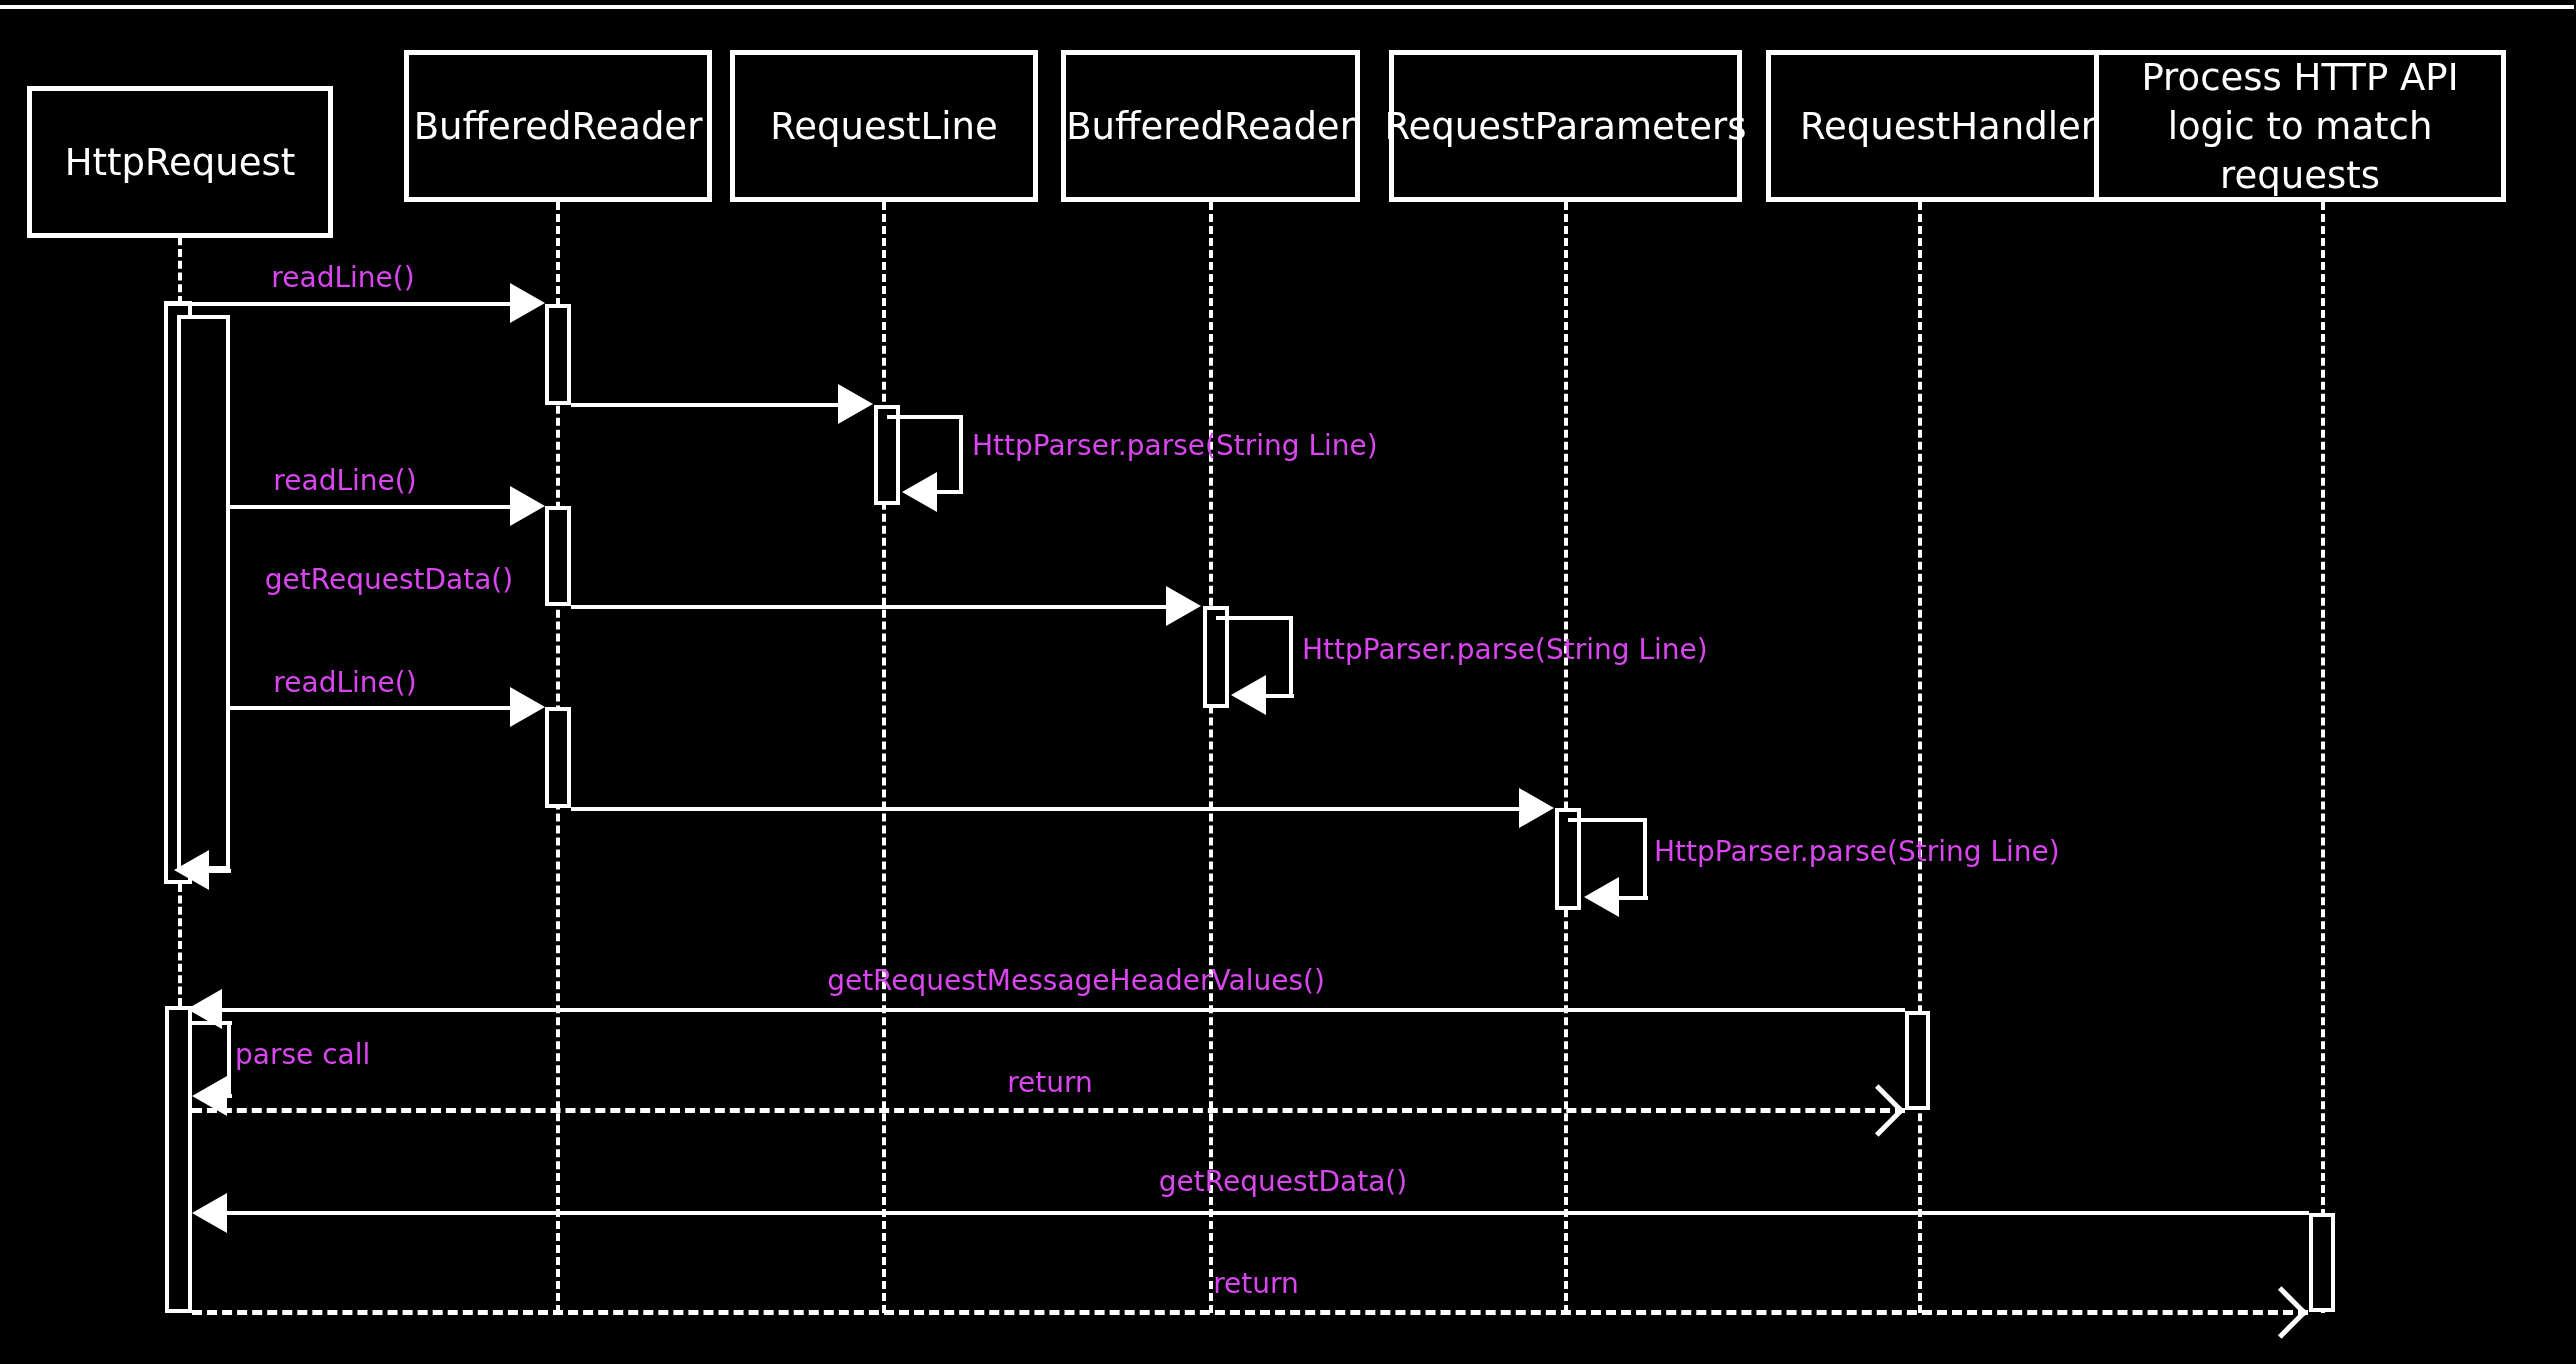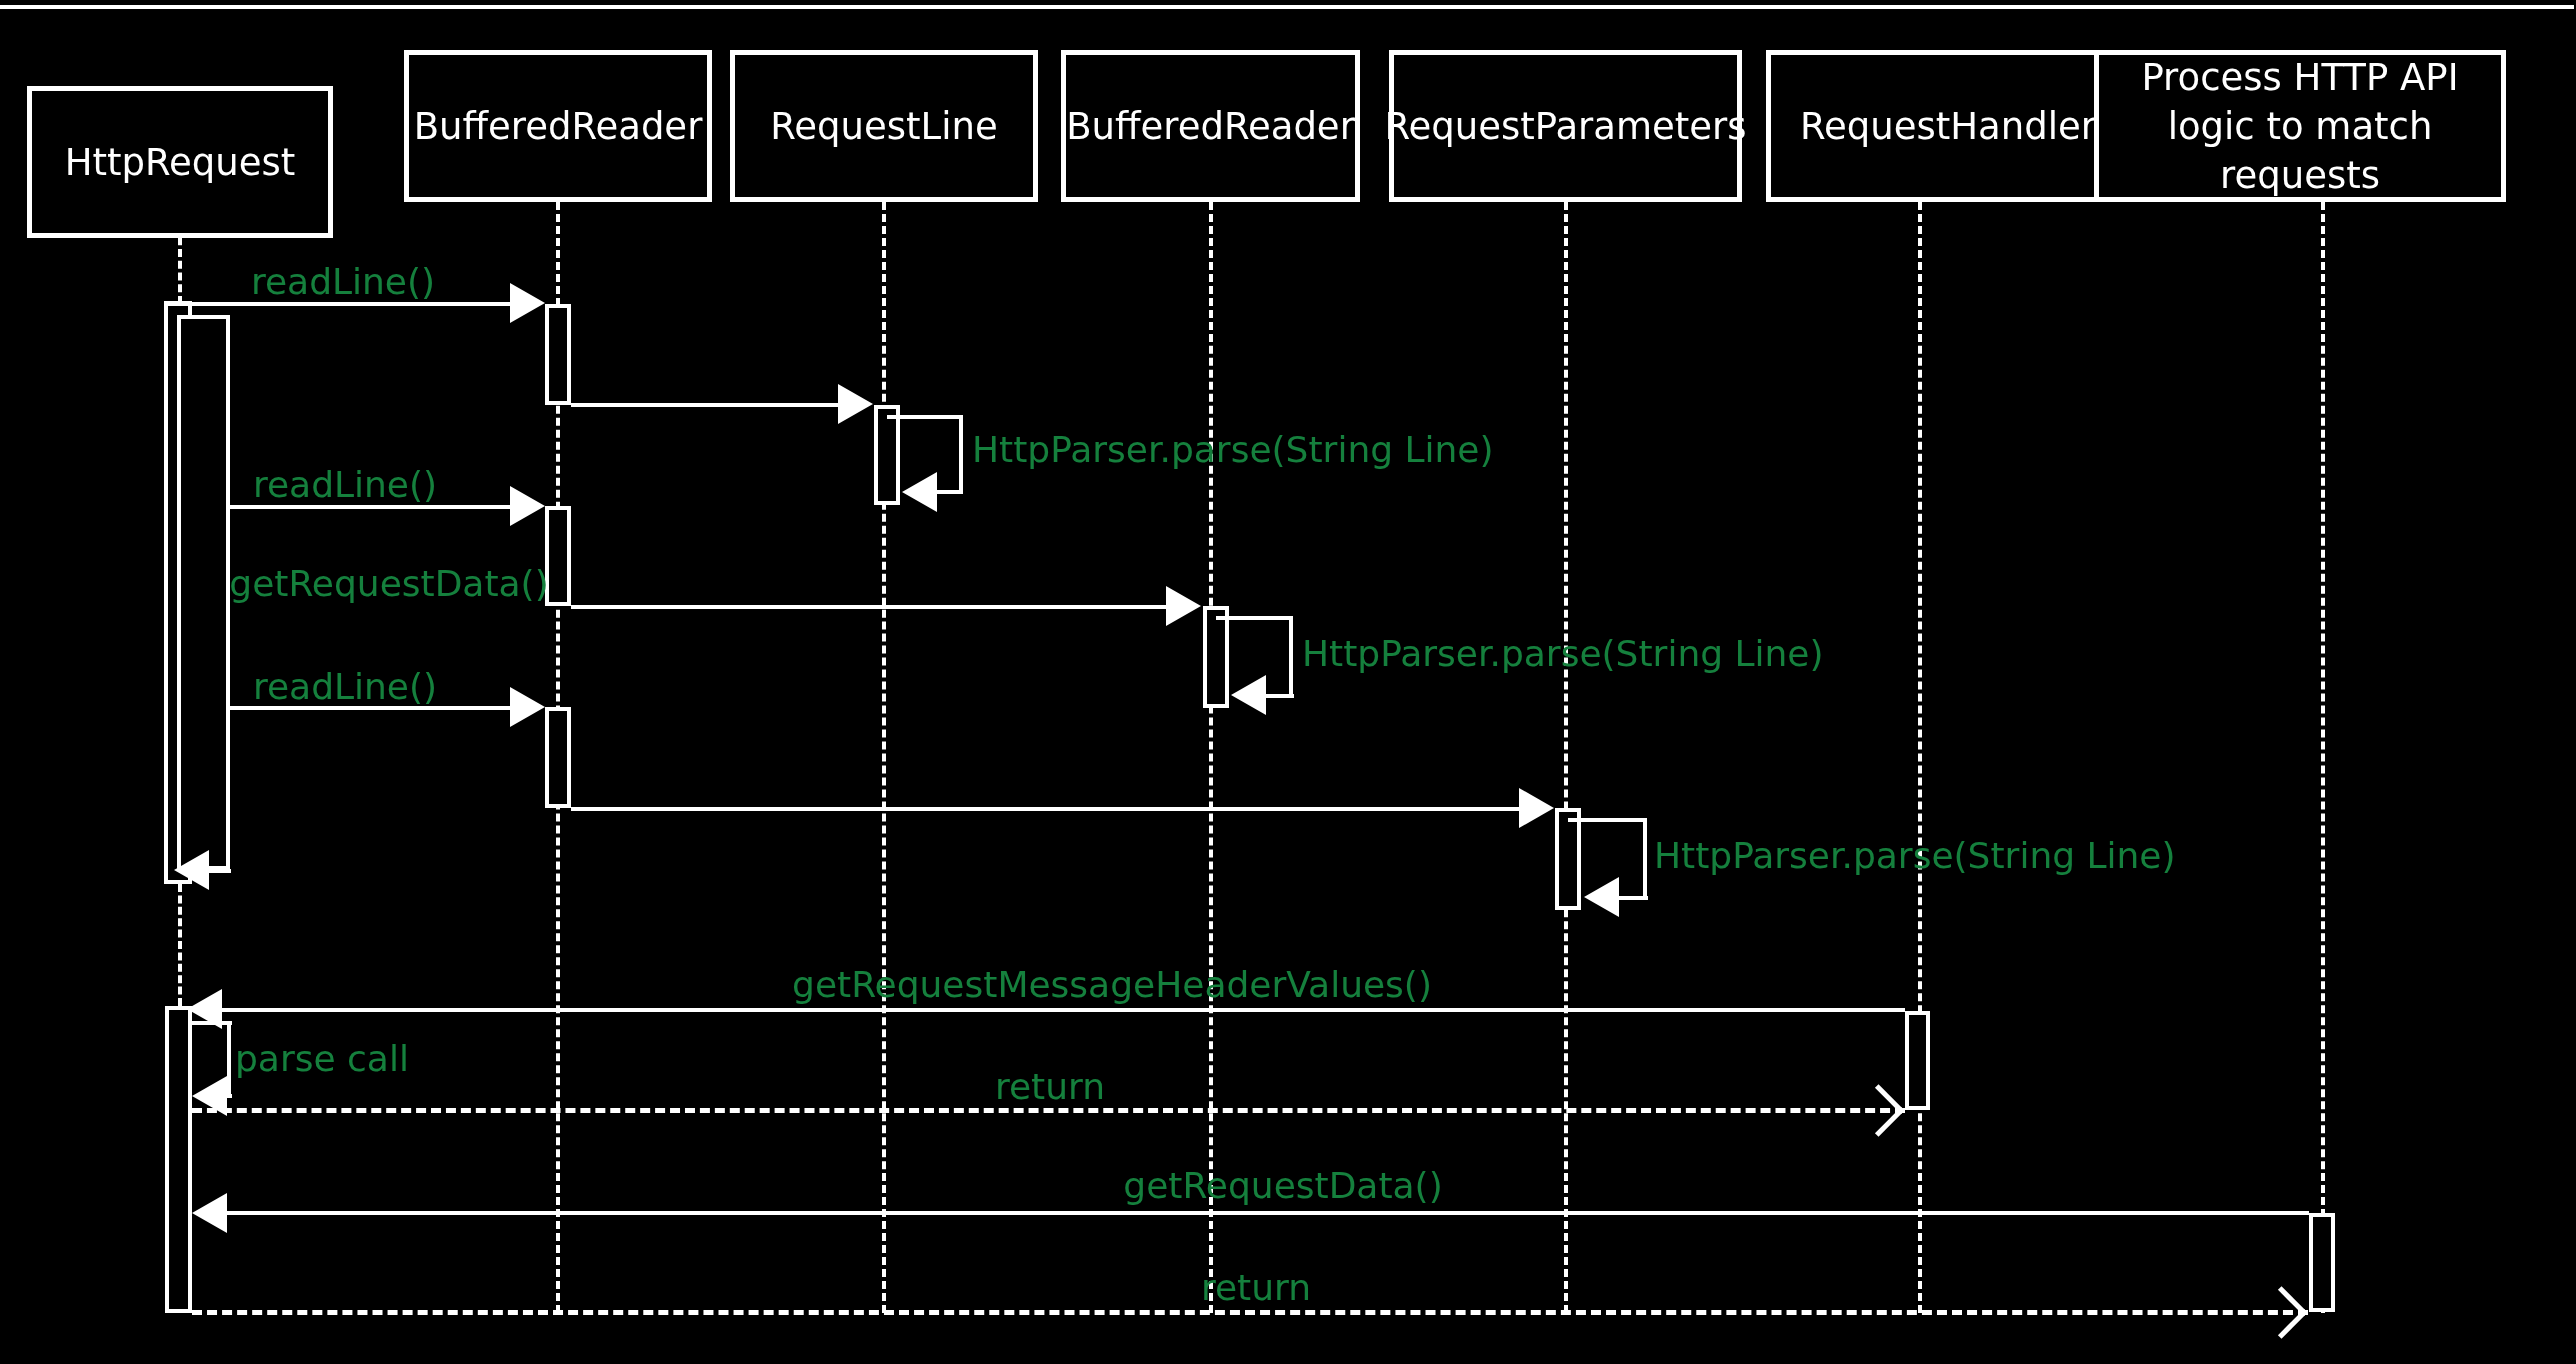--- a/index.html
+++ b/index.html
@@ -13,21 +13,21 @@
   .bar{position:absolute;border:4.2px solid #fff;background:#000;box-sizing:border-box;}
   .hline{position:absolute;height:4.2px;background:#fff;}
   .vline{position:absolute;width:4.2px;background:#fff;}
   .dashline{position:absolute;height:0;border-top:5px dashed #fff;}
   .tri-r{position:absolute;width:0;height:0;border-top:20px solid transparent;
          border-bottom:20px solid transparent;border-left:35px solid #fff;}
   .tri-l{position:absolute;width:0;height:0;border-top:20px solid transparent;
          border-bottom:20px solid transparent;border-right:35px solid #fff;}
   .chev-r{position:absolute;width:37px;height:37px;border-top:5.9px solid #fff;
           border-right:5.9px solid #fff;transform:rotate(45deg);box-sizing:border-box;}
-  .mlabel{position:absolute;font-size:36px;white-space:nowrap;color:#15803d;}
+  .mlabel{position:absolute;font-size:28px;white-space:nowrap;color:#d946ef;}
   .center{transform:translateX(-50%);}
   .topline{position:absolute;left:0;top:5px;width:2574px;height:4.2px;background:#fff;}
 </style>
 </head>
 <body>
 
 <div class="stage">
 
   <div class="topline"></div>
 
@@ -112,21 +112,21 @@
   <div class="vline" style="left:1643px;top:818px;height:82px;"></div>
   <div class="hline" style="left:1619px;top:896px;width:29px;"></div>
   <div class="tri-l" style="left:1584px;top:877px;"></div>
   <div class="mlabel" style="left:1654px;top:835px;">HttpParser.parse(String Line)</div>
 
   <div class="hline" style="left:209px;top:869px;width:22px;"></div>
   <div class="tri-l" style="left:174px;top:850px;"></div>
 
   <div class="hline" style="left:222px;top:1008px;width:1683px;"></div>
   <div class="tri-l" style="left:187px;top:989px;"></div>
-  <div class="mlabel center" style="left:1112px;top:964px;">getRequestMessageHeaderValues()</div>
+  <div class="mlabel center" style="left:1076px;top:964px;">getRequestMessageHeaderValues()</div>
 
   <div class="hline" style="left:192px;top:1021px;width:40px;"></div>
   <div class="vline" style="left:227px;top:1021px;height:77px;"></div>
   <div class="hline" style="left:224px;top:1094px;width:7.6px;"></div>
   <div class="tri-l" style="left:192px;top:1076px;"></div>
   <div class="mlabel" style="left:235px;top:1038px;">parse call</div>
 
   <div class="dashline" style="left:192px;top:1108px;width:1713px;"></div>
   <div class="chev-r" style="left:1860px;top:1092px;"></div>
   <div class="mlabel center" style="left:1050px;top:1066px;">return</div>

